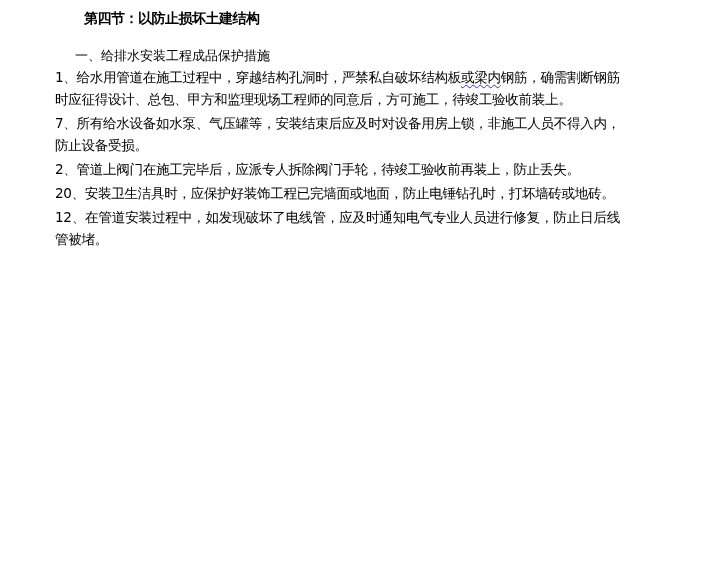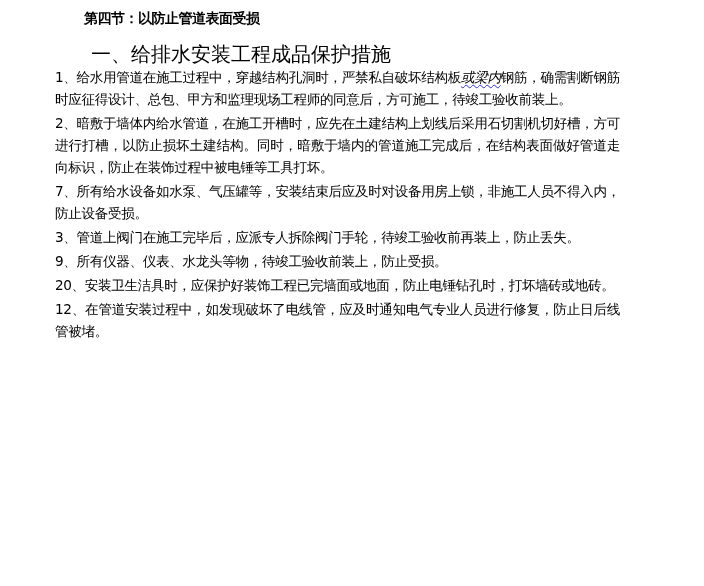--- a/index.html
+++ b/index.html
@@ -8,46 +8,43 @@
       font-family: "DejaVu Sans", "Liberation Sans", sans-serif;
       color: #000000;
     }
     .page { position: absolute; left: 55px; top: 0; width: 565px; }
     .title {
       position: absolute; left: 29px; top: 8px;
       font-size: 14px; font-weight: bold; letter-spacing: -0.5px;
       white-space: nowrap; line-height: 20px;
     }
     .subtitle {
-      position: absolute; left: 36px; top: 46px;
-      font-size: 20px; white-space: nowrap; line-height: 20px; font-family: Liberation Mono, monospace;
+      position: absolute; left: 20px; top: 46px;
+      font-size: 13px; white-space: nowrap; line-height: 20px;
     }
     .body {
       position: absolute; left: 0; top: 66px; width: 565px;
     }
     .para {
       font-size: 13.6px; line-height: 22px; margin: 0 0 2px 0;
       letter-spacing: -0.35px; text-align: justify;
     }
     .wavy {
       text-decoration: underline wavy #3333cc;
       text-decoration-thickness: 1px;
       text-underline-offset: 2px;
-      font-style: italic;
     }
   </style>
 </head>
 <body>
 
 <div class="page">
-  <div class="title">第四节：以防止管道表面受损</div>
+  <div class="title">第四节：以防止损坏土建结构</div>
   <div class="subtitle">一、给排水安装工程成品保护措施</div>
 
   <div class="body">
     <p class="para"><span>1、给水用管道在施工过程中，穿越结构孔洞时，严禁私自破坏结构板</span><span class="wavy">或梁内</span><span>钢筋，确需割断钢筋时应征得设计、总包、甲方和监理现场工程师的同意后，方可施工，待竣工验收前装上。</span></p>
-    <p class="para"><span>2、暗敷于墙体内给水管道，在施工开槽时，应先在土建结构上划线后采用石切割机切好槽，方可进行打槽，以防止损坏土建结构。同时，暗敷于墙内的管道施工完成后，在结构表面做好管道走向标识，防止在装饰过程中被电锤等工具打坏。</span></p>
     <p class="para"><span>7、所有给水设备如水泵、气压罐等，安装结束后应及时对设备用房上锁，非施工人员不得入内，防止设备受损。</span></p>
-    <p class="para"><span>3、管道上阀门在施工完毕后，应派专人拆除阀门手轮，待竣工验收前再装上，防止丢失。</span></p>
-    <p class="para"><span>9、所有仪器、仪表、水龙头等物，待竣工验收前装上，防止受损。</span></p>
+    <p class="para"><span>2、管道上阀门在施工完毕后，应派专人拆除阀门手轮，待竣工验收前再装上，防止丢失。</span></p>
     <p class="para"><span>20、安装卫生洁具时，应保护好装饰工程已完墙面或地面，防止电锤钻孔时，打坏墙砖或地砖。</span></p>
     <p class="para"><span>12、在管道安装过程中，如发现破坏了电线管，应及时通知电气专业人员进行修复，防止日后线管被堵。</span></p>
   </div>
 </div>
 
 </body></html>

